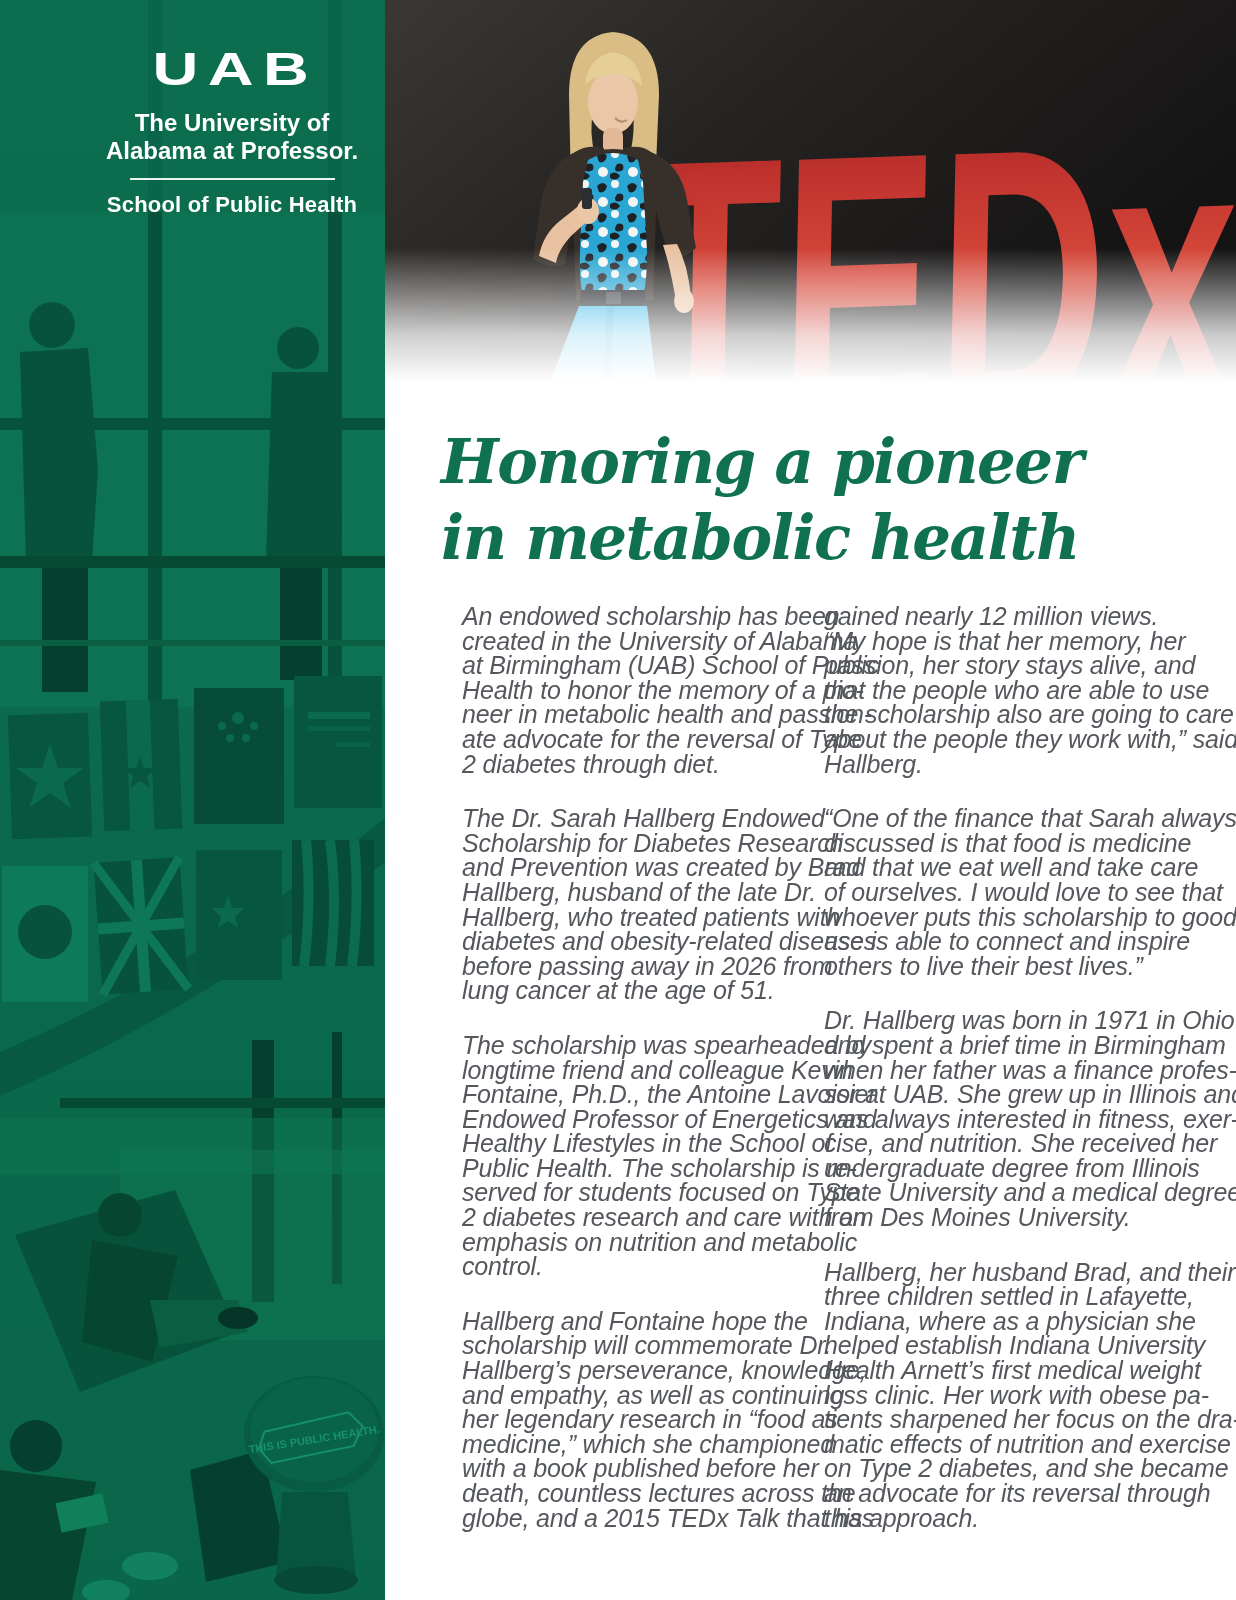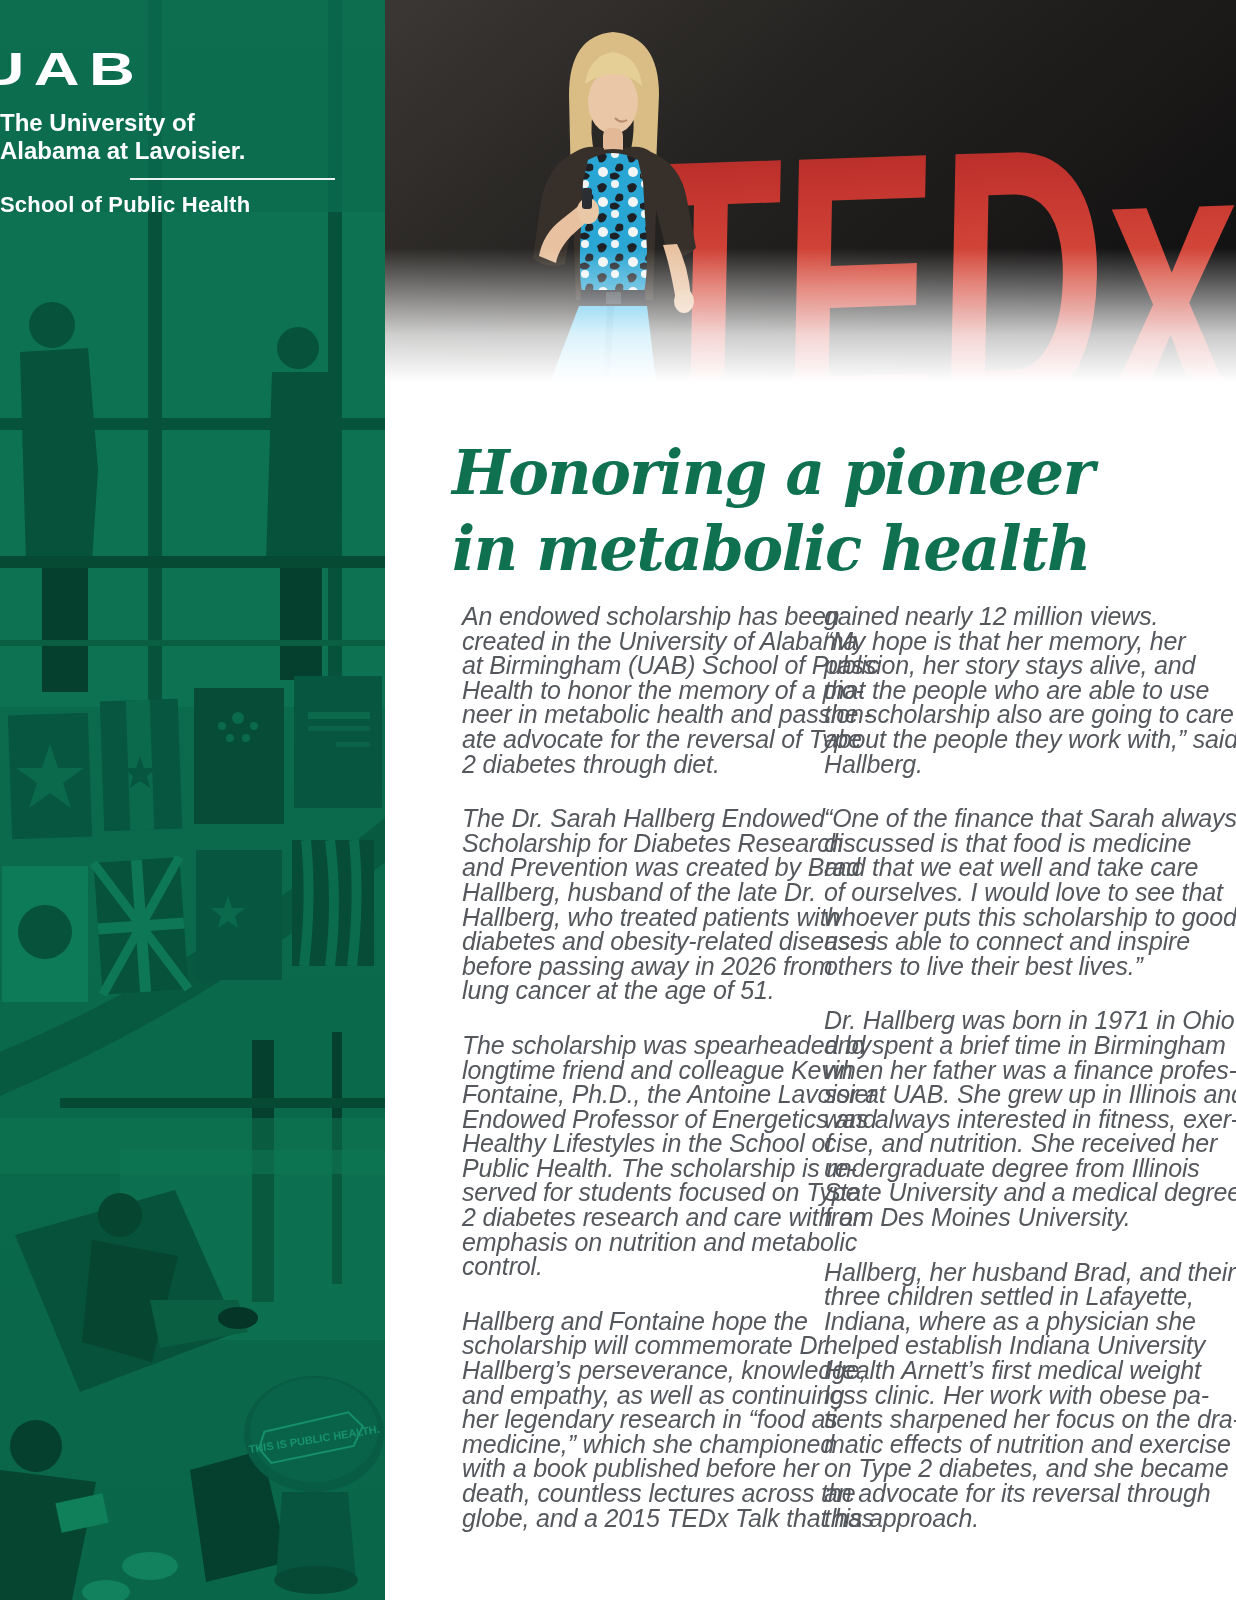--- a/index.html
+++ b/index.html
@@ -3,34 +3,34 @@
 <meta charset="utf-8">
 <style>
   html,body{margin:0;padding:0;background:#ffffff;}
   .page{position:relative;width:1236px;height:1600px;background:#ffffff;overflow:hidden;
         font-family:"Liberation Sans", sans-serif;}
 
   
   .sidebar{position:absolute;left:0;top:0;width:385px;height:1600px;overflow:hidden;background:#0b6a4c;}
   .sidebar svg{display:block;}
 
-  .logo-block{position:absolute;left:0;top:44px;width:464px;text-align:left;color:#ffffff;}
+  .logo-block{position:absolute;left:0;top:44px;width:464px;text-align:center;color:#ffffff;}
   .wordmark{display:inline-block;font-weight:bold;font-size:47px;line-height:1.05;
             letter-spacing:7px;margin-right:-7px;transform:scaleX(1.35);}
   .uni-line{font-weight:bold;font-size:24px;line-height:28px;}
   .uni-line.first{margin-top:16px;}
   .logo-divider{width:205px;height:2px;background:rgba(255,255,255,.92);margin:13px auto 12px;}
   .school-line{font-weight:bold;font-size:22px;line-height:26px;letter-spacing:.2px;}
 
   
   .hero{position:absolute;left:385px;top:0;width:851px;height:406px;overflow:hidden;}
   .hero svg{display:block;}
 
   
-  .title{position:absolute;left:437px;top:420px;margin:15px;
+  .title{position:absolute;left:437px;top:420px;margin:4px;
          font-family:"DejaVu Serif", serif;font-style:italic;font-weight:bold;
          font-size:61px;line-height:76px;letter-spacing:-1.5px;
          color:#0f7150;white-space:pre-line;}
   .col{position:absolute;top:604px;}
   .col-left{left:462px;}
   .col-right{left:824px;}
   .para{margin:0 0 30px 0;font-size:25px;line-height:24.6px;letter-spacing:-0.15px;
         color:#54575c;white-space:pre;font-style:italic;}
 </style>
 </head>
@@ -129,21 +129,21 @@
           <text x="314" y="1443" text-anchor="middle" font-size="11" font-weight="bold" fill="#17926a" font-family="Liberation Sans, sans-serif">THIS IS PUBLIC HEALTH.</text>
         </g>
         <path d="M282 1492 L348 1492 L356 1580 L276 1580 Z" fill="#07553e"></path>
         <ellipse cx="316" cy="1580" rx="42" ry="14" fill="#064a35"></ellipse>
       </g>
     </svg>
 
     <div class="logo-block">
       <div class="wordmark">UAB</div>
       <div class="uni-line first">The University of</div>
-      <div class="uni-line">Alabama at Lavoisier.</div>
+      <div class="uni-line">Alabama at Professor.</div>
       <div class="logo-divider"></div>
       <div class="school-line">School of Public Health</div>
     </div>
   </aside>
 
   <div class="hero">
     <svg width="851" height="406" viewBox="0 0 851 406">
       <defs>
         <linearGradient id="bgGrad" x1="0" y1="0" x2="0.95" y2="0.55">
           <stop offset="0" stop-color="#3a3734"></stop>

